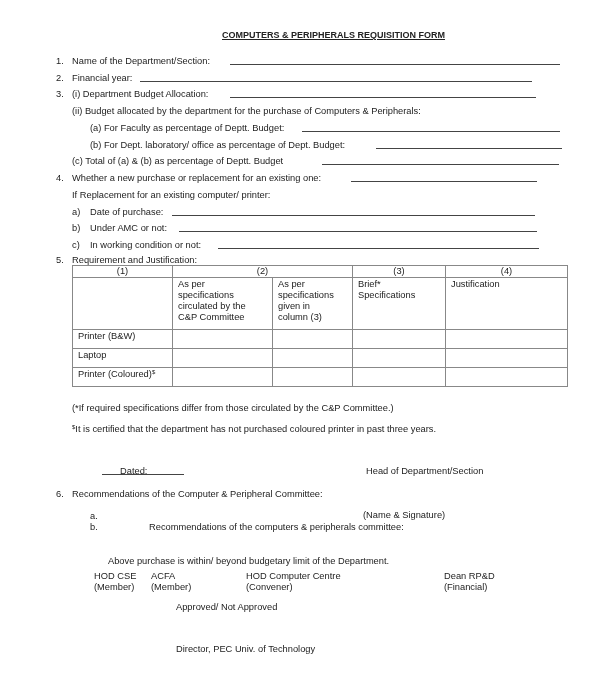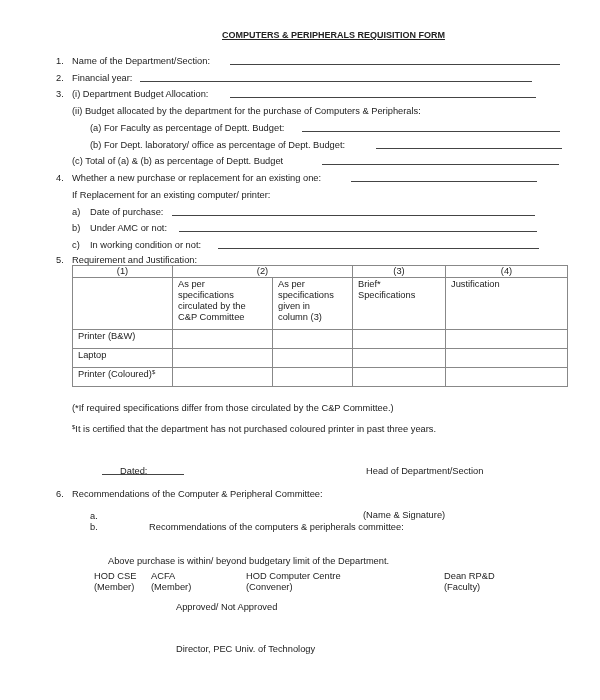--- a/index.html
+++ b/index.html
@@ -160,17 +160,17 @@
 <div class="abs" style="left:151px; top:571px;">
   <div>ACFA</div>
   <div>(Member)</div>
 </div>
 <div class="abs" style="left:246px; top:571px;">
   <div>HOD Computer Centre</div>
   <div>(Convener)</div>
 </div>
 <div class="abs" style="left:404px; top:571px;margin-left:40px;">
   <div>Dean RP&amp;D</div>
-  <div>(Faculty)</div>
+  <div>(Financial)</div>
 </div>
 
 <div class="abs" style="left:176px; top:602px;">Approved/ Not Approved</div>
 <div class="abs" style="left:176px; top:644px;">Director, PEC Univ. of Technology</div>
 
 </body></html>

